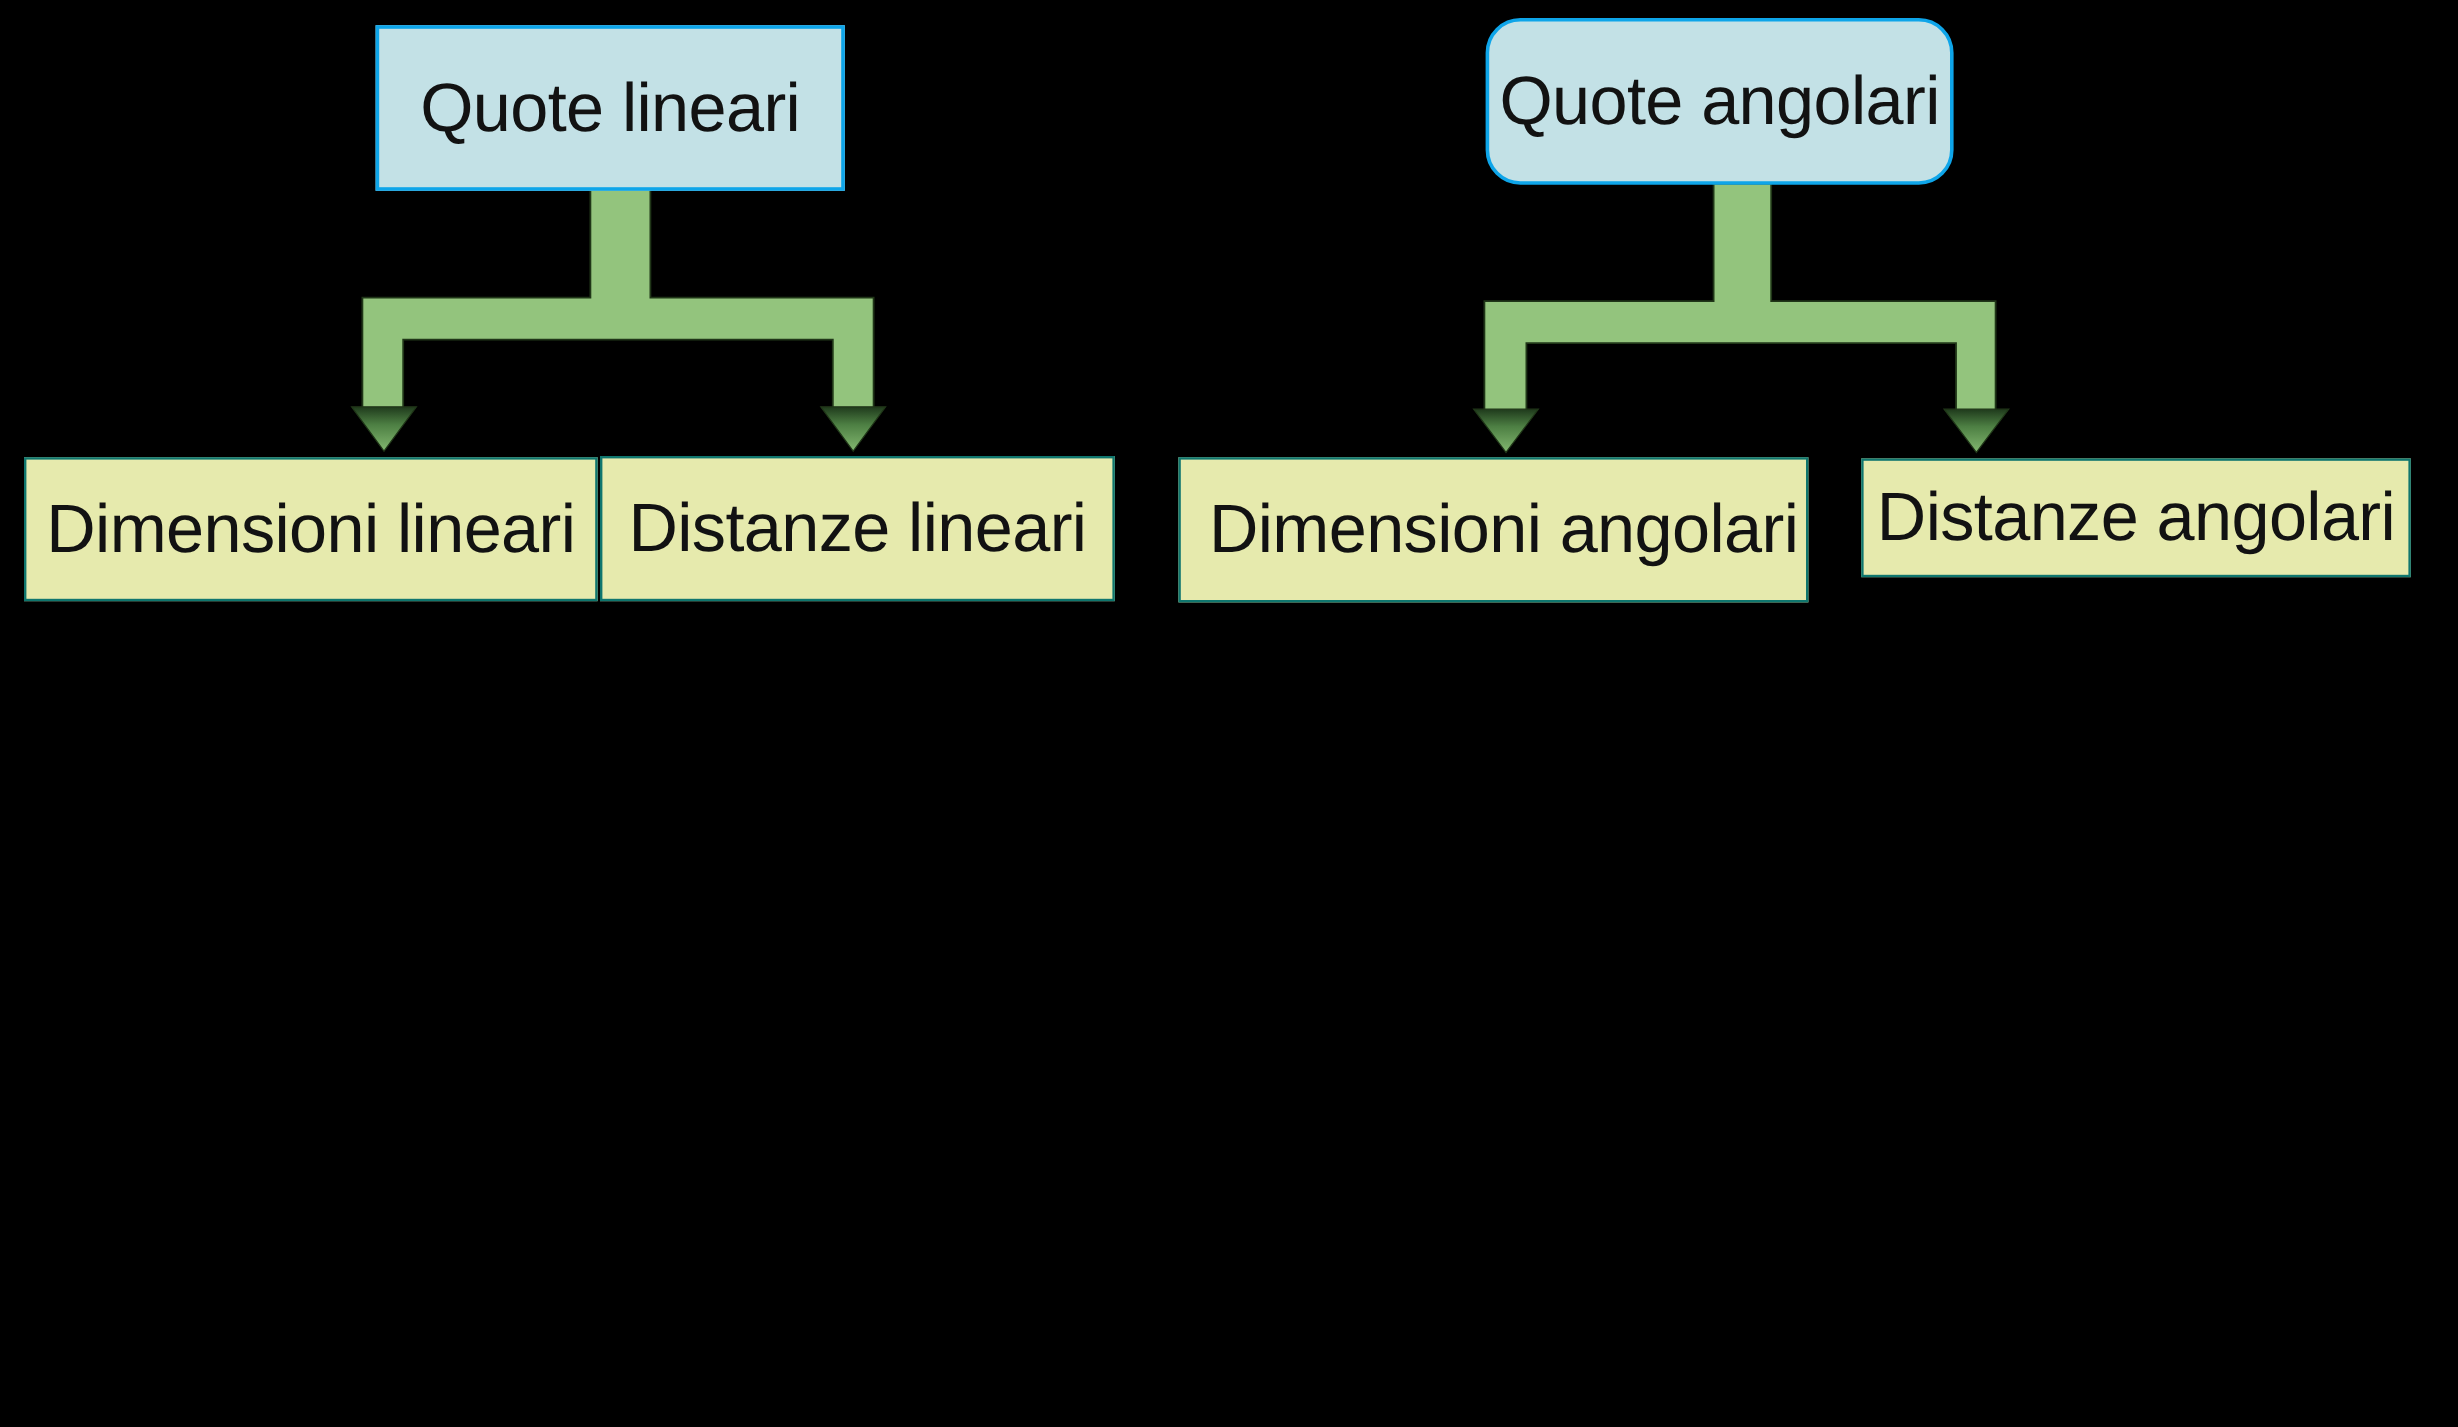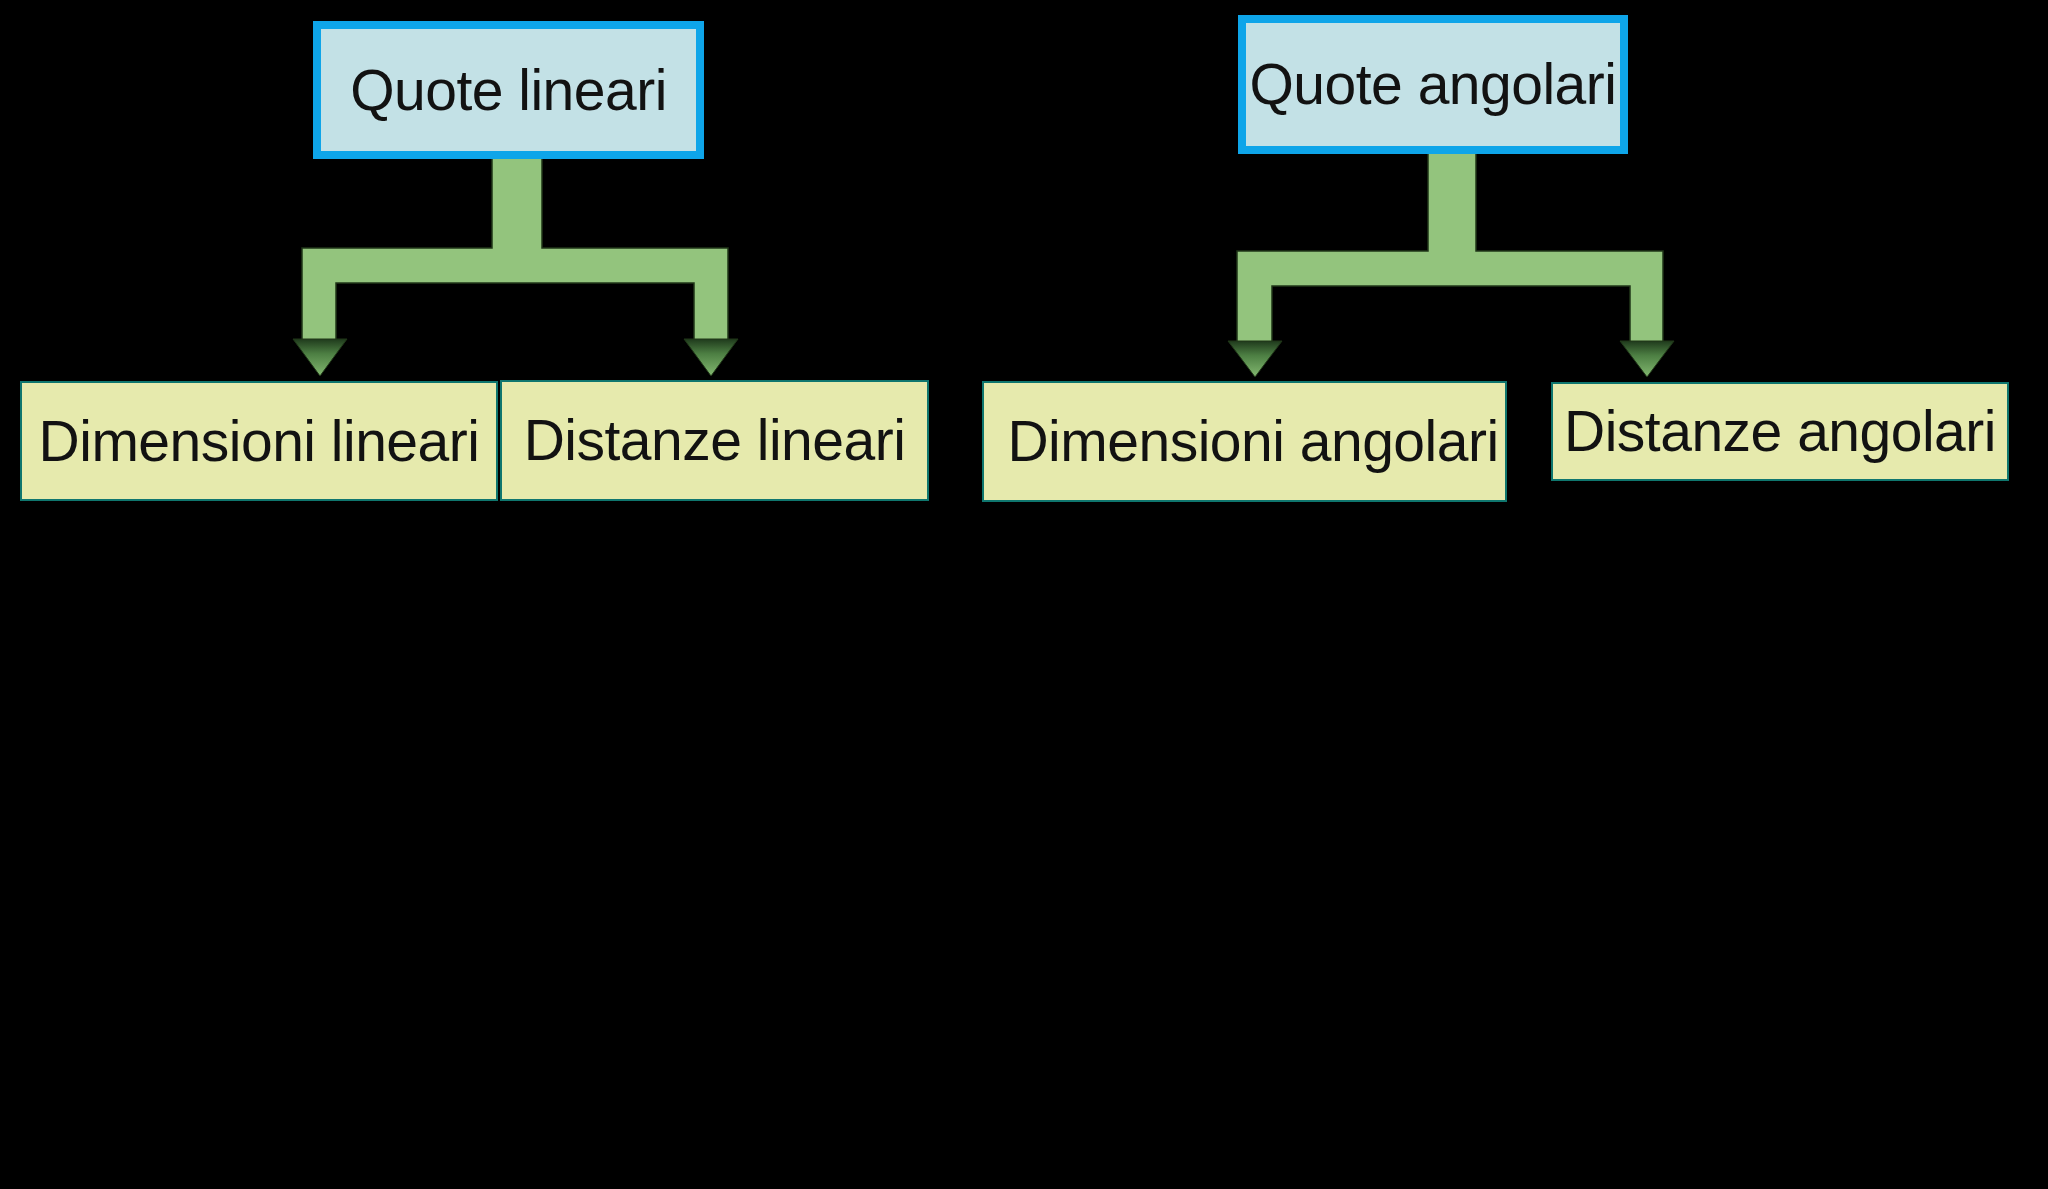--- a/index.html
+++ b/index.html
@@ -32,32 +32,32 @@
     justify-content: center;
     white-space: nowrap;
     color: var(--text, #121212);
     font-size: 57px;
     line-height: 1;
     letter-spacing: -0.5px;
   }
   .node .label { padding: 0 4px; }
   .root-node {
     background: var(--root-box-fill, #c3e1e6);
-    border: 8px solid #0ea5e9;
+    border: 3px solid #0ea5e9;
   }
   .leaf-node {
     background: var(--leaf-box-fill, #e6eaad);
     border: 2px solid #0f766e;
   }
   
   .q-lineari      { left: 313px;  top: 21px;  width: 391px; height: 138px; }
   .dim-lineari    { left: 20px;   top: 381px; width: 478px; height: 120px; }
   .dist-lineari   { left: 500px;  top: 380px; width: 429px; height: 121px; }
   
-  .q-angolari     { left: 1238px; top: 15px;  width: 390px; height: 139px; }
+  .q-angolari     { left: 1238px; top: 15px;  width: 390px; height: 139px; border-radius: 29px; }
   .dim-angolari   { left: 982px;  top: 381px; width: 525px; height: 121px; padding-left: 17px; }
   .dist-angolari  { left: 1551px; top: 382px; width: 458px; height: 99px; }
 </style>
 </head>
 <body>
 
 <div class="stage">
 
   <svg class="connector-layer" viewBox="0 0 2048 1189" xmlns="http://www.w3.org/2000/svg" aria-hidden="true">
     <defs>

